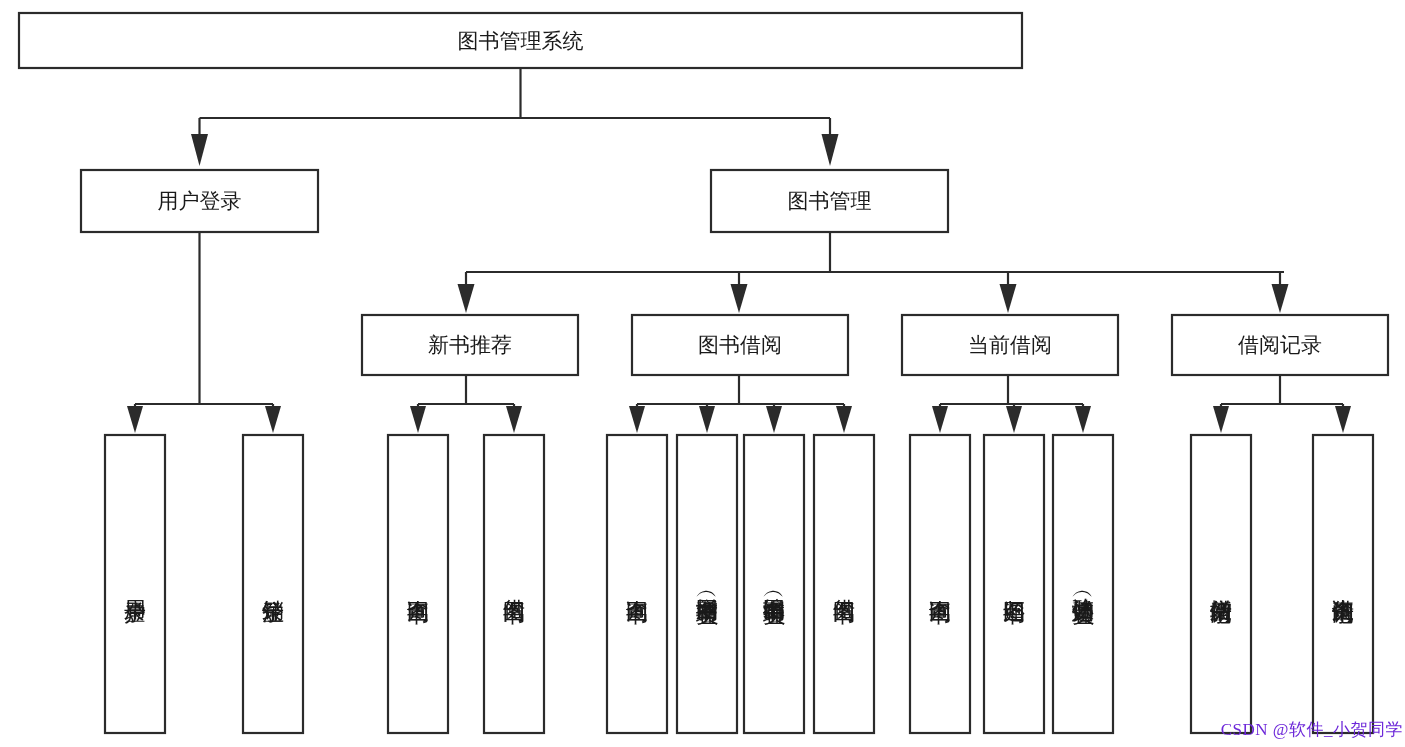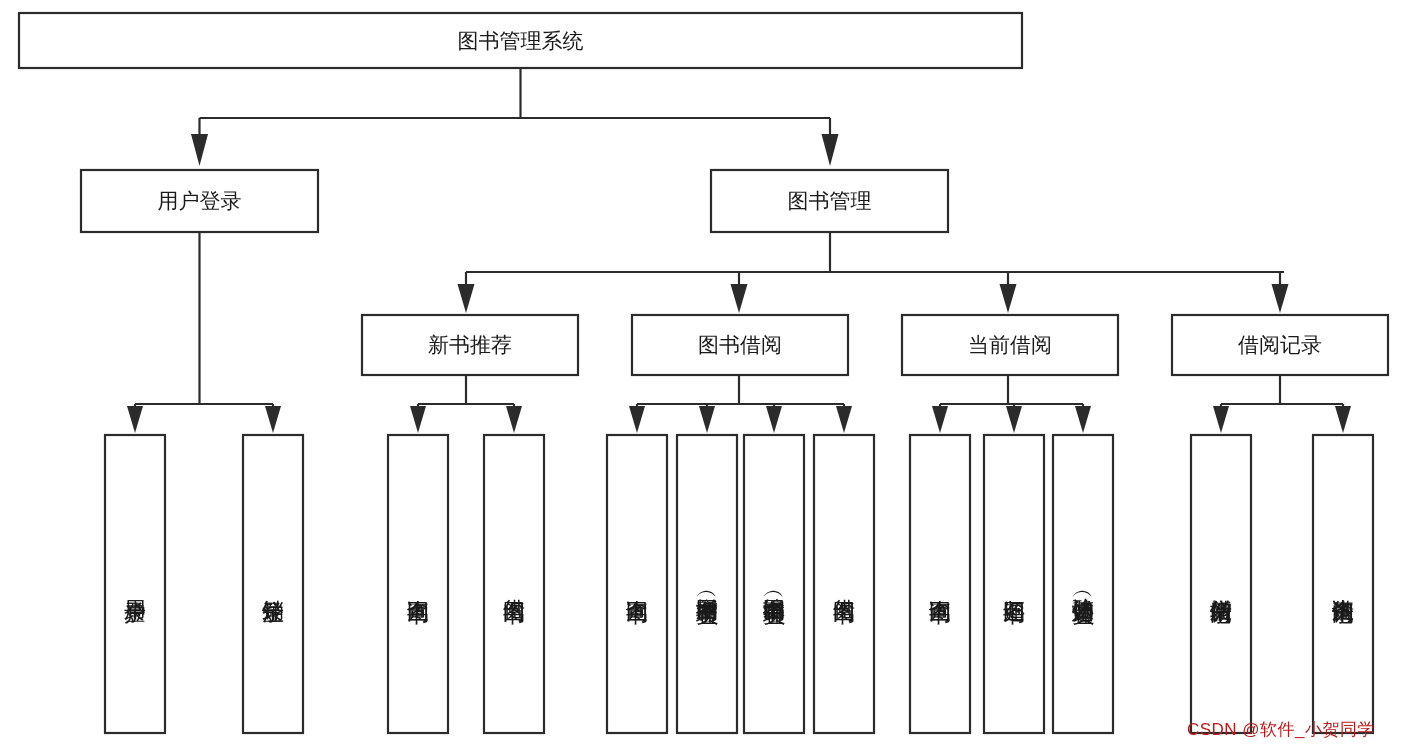--- a/index.html
+++ b/index.html
@@ -53,25 +53,25 @@
     font-family: "Liberation Sans", "DejaVu Sans", sans-serif;
     font-size: 22px;
     line-height: 1.08;
     color: #1a1a1a;
     letter-spacing: 1px;
     white-space: nowrap;
     pointer-events: none;
   }
   .watermark {
     position: absolute;
-    right: 30px;
+    right: 2px;
     bottom: 6px;
-    font-family: Liberation Sans, sans-serif;
+    font-family: Liberation Serif, serif;
     font-size: 17px;
-    color: #b91c1c;
+    color: #6d28d9;
     letter-spacing: 0.5px;
     user-select: none;
   }
 </style>
 </head>
 <body>
 
 <svg id="diagram" viewBox="0 0 1405 747" xmlns="http://www.w3.org/2000/svg">
 
   <g>

